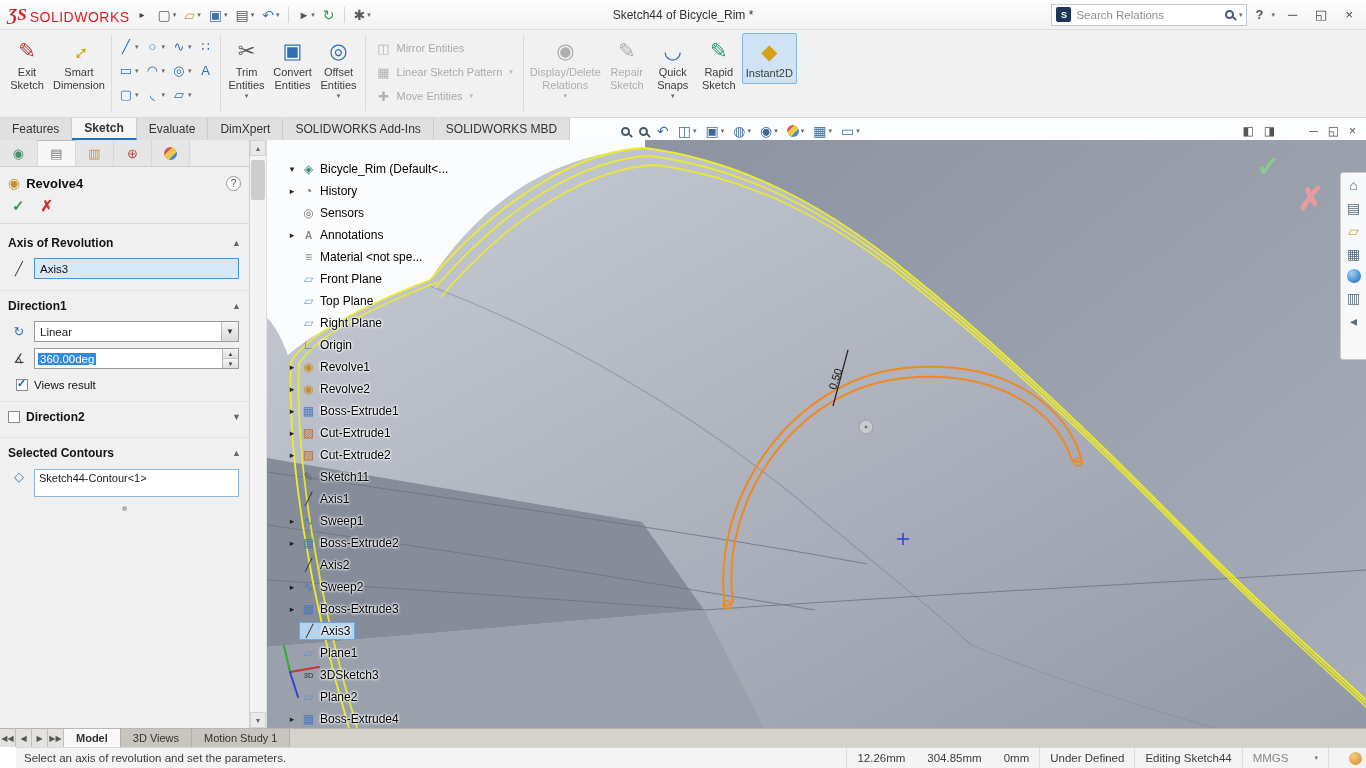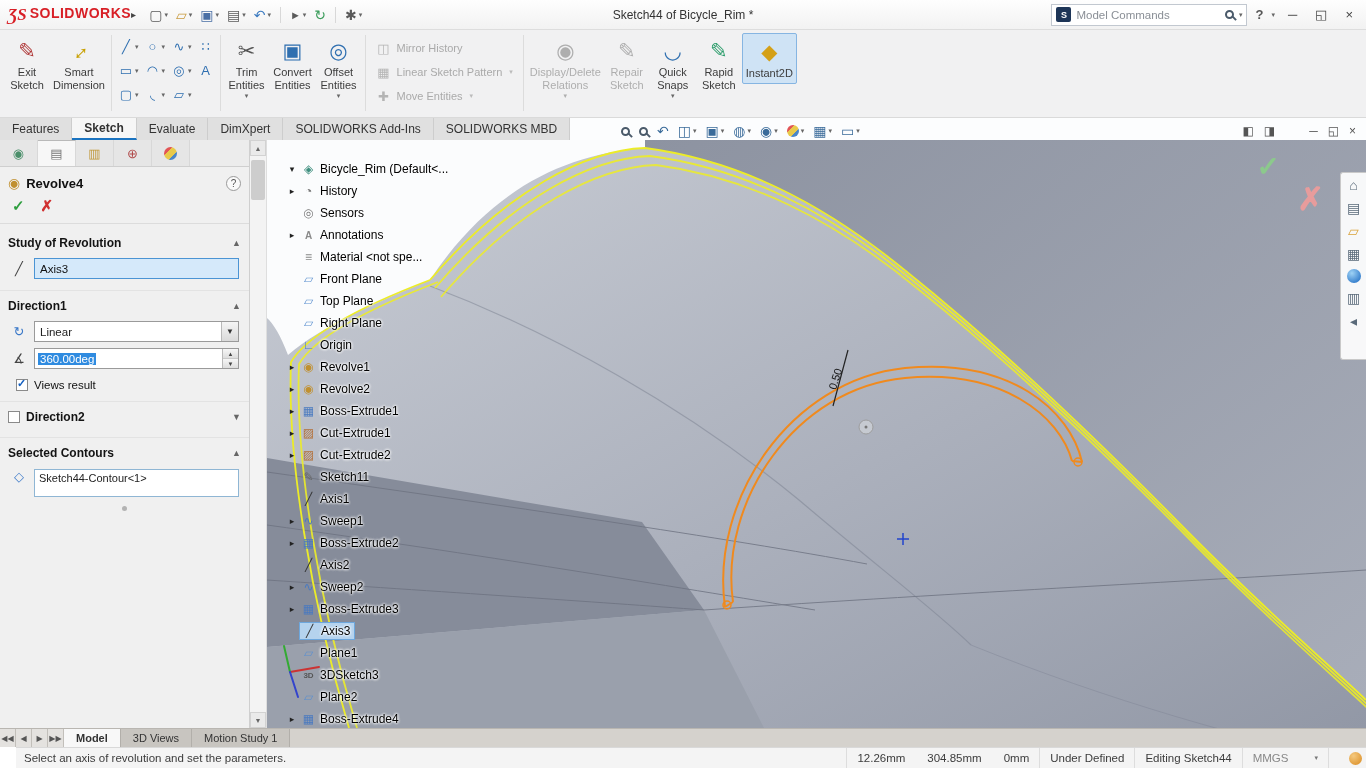--- a/index.html
+++ b/index.html
@@ -3,23 +3,23 @@
 <meta charset="utf-8">
 <style>
   html,body{margin:0;padding:0;background:#888;}
   *{box-sizing:border-box;}
   .app{width:1366px;height:768px;position:relative;overflow:hidden;background:#fff;
        font-family:"Liberation Sans",sans-serif;color:#222;font-size:12px;-webkit-font-smoothing:antialiased;}
 
   
   .titlebar{height:30px;background:linear-gradient(#fefefe,#f2f2f2);border-bottom:1px solid #ddd;
             display:flex;align-items:center;padding:0 8px;position:relative;}
-  .logo{display:flex;align-items:flex-start;gap:3px;margin-right:0;}
+  .logo{display:flex;align-items:flex-end;gap:3px;margin-right:10px;}
   .logo .mark{color:#d81f26;font-weight:bold;font-style:italic;font-size:17px;font-family:"Liberation Serif",serif;}
-  .logo .word{color:#d81f26;font-weight:bold;font-size:14px;letter-spacing:.5px;}
+  .logo .word{color:#d81f26;font-weight:normal;font-size:14px;letter-spacing:.5px;}
   .tb-exp{color:#444;font-size:10px;margin-right:10px;}
   .qbar{display:flex;align-items:center;gap:2px;}
   .qbtn{display:flex;align-items:center;height:22px;padding:0 3px;border-radius:2px;color:#5a5a5a;}
   .qbtn .g{font-size:14px;}
   .qbtn .c{font-size:7px;color:#666;margin-left:2px;}
   .qsep{width:1px;height:16px;background:#d8d8d8;margin:0 4px;}
   .doc-title{position:absolute;left:50%;transform:translateX(-50%);font-size:12px;color:#333;}
   .tb-right{margin-left:auto;display:flex;align-items:center;gap:8px;}
   .searchbox{display:flex;align-items:center;width:196px;height:22px;border:1px solid #c2c8d0;background:#fff;padding:0 4px;gap:5px;}
   .sw-badge{width:15px;height:15px;background:#1d3557;color:#fff;font-size:9px;font-weight:bold;
@@ -215,21 +215,21 @@
       <span class="qsep"></span>
       <span class="qbtn">
           <span class="g">✱</span>
           <span class="c">▾</span>
         </span>
     </div>
     <div class="doc-title">Sketch44 of Bicycle_Rim *</div>
     <div class="tb-right">
       <div class="searchbox">
         <span class="sw-badge">S</span>
-        <span class="search-ph">Model Commands</span>
+        <span class="search-ph">Search Relations</span>
         <span class="mag"></span>
         <span style="font-size:7px;color:#666">▾</span>
       </div>
       <span class="helpq">?</span>
       <span style="font-size:7px;color:#666">▾</span>
       <span class="winbtn">─</span>
       <span class="winbtn">◱</span>
       <span class="winbtn">×</span>
     </div>
   </div>
@@ -311,21 +311,21 @@
     <div class="rbtn">
       <span class="ric">◎</span>
       <span class="rlb">Offset</span>
       <span class="rlb">Entities</span>
       <span class="rcv">▾</span>
     </div>
     <div class="rsep"></div>
     <div class="stackcol">
       <div class="rrow">
         <span class="rri">◫</span>
-        <span>Mirror History</span>
+        <span>Mirror Entities</span>
       </div>
       <div class="rrow">
         <span class="rri">▦</span>
         <span>Linear Sketch Pattern</span>
         <span class="cv">▾</span>
       </div>
       <div class="rrow">
         <span class="rri">✚</span>
         <span>Move Entities</span>
         <span class="cv">▾</span>
@@ -454,21 +454,21 @@
         <span class="pm-hicon">◉</span>
         <span class="pm-title">Revolve4</span>
         <span class="help-circle">?</span>
       </div>
       <div class="pm-okrow">
         <span class="okg">✓</span>
         <span class="cxr">✗</span>
       </div>
 
       <div class="sec first">
-        <span>Study of Revolution</span>
+        <span>Axis of Revolution</span>
         <span class="chev">▲</span>
       </div>
       <div class="fieldrow">
         <span class="ficon">╱</span>
         <span class="axis-input">Axis3</span>
       </div>
 
       <div class="sec">
         <span>Direction1</span>
         <span class="chev">▲</span>

